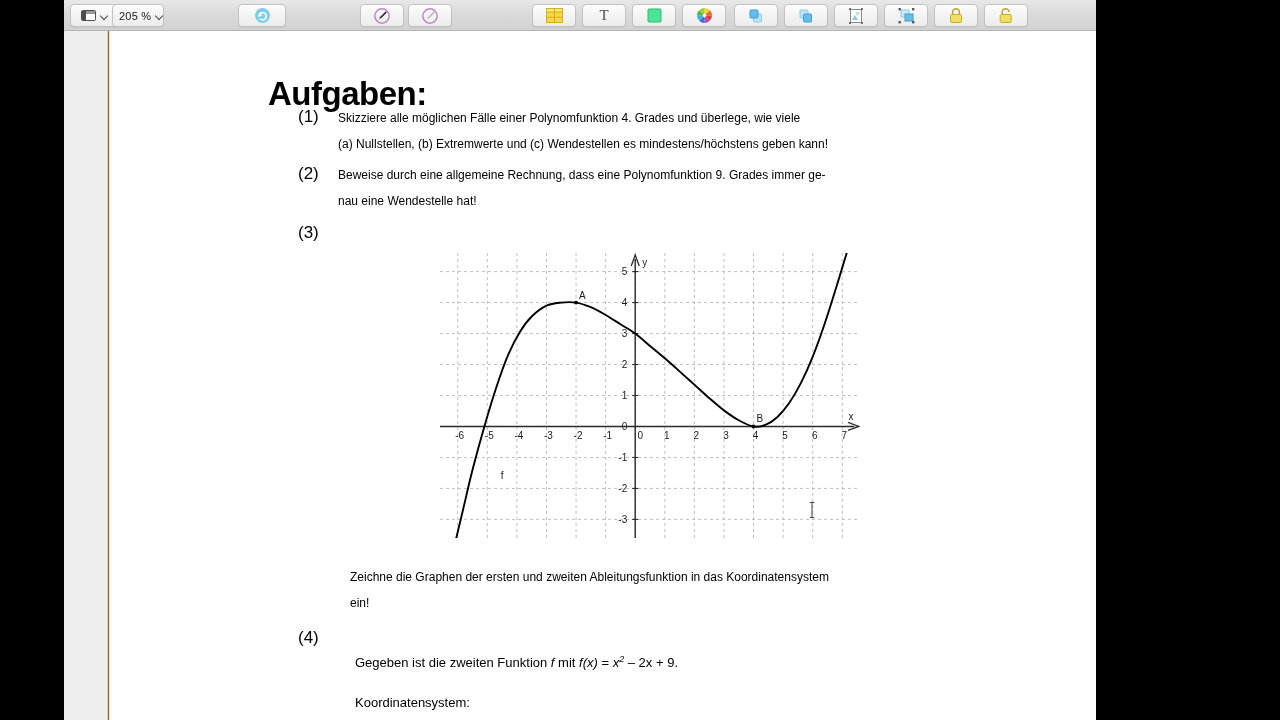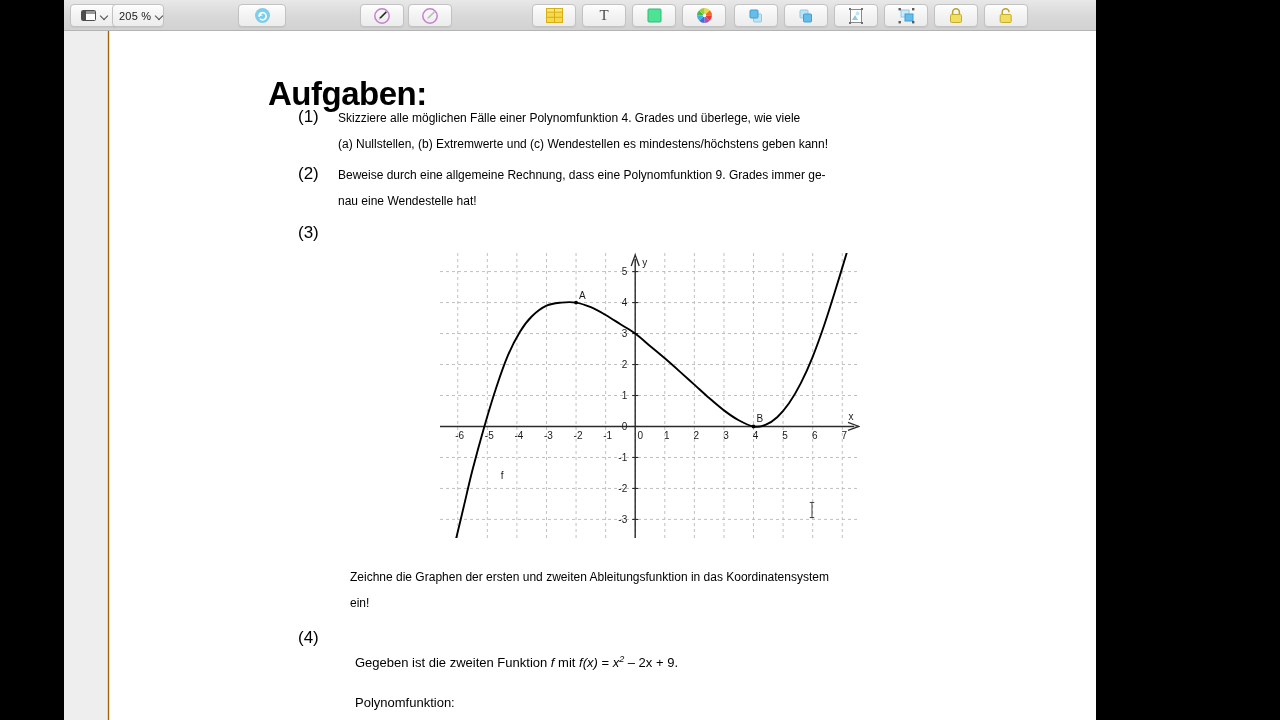--- a/index.html
+++ b/index.html
@@ -397,17 +397,17 @@
         <div>Zeichne die Graphen der ersten und zweiten Ableitungsfunktion in das Koordinatensystem</div>
         <div>ein!</div>
       </div>
 
       <div class="task-num" style="left:188px; top:597px;">(4)</div>
 
       <div class="sub-text" style="left:245px; top:623px;">
         <span>Gegeben ist die zweiten Funktion </span><i>f</i><span> mit </span><i>f(x)</i><span> = </span><i>x</i><span class="sup">2</span><span> – 2x + 9.</span>
       </div>
 
-      <div class="sub-text" style="left:245px; top:664px;">Polynomfunktion:</div>
+      <div class="sub-text" style="left:245px; top:664px;">Koordinatensystem:</div>
 
     </div>
   </div>
 </div>
 
 </body></html>

